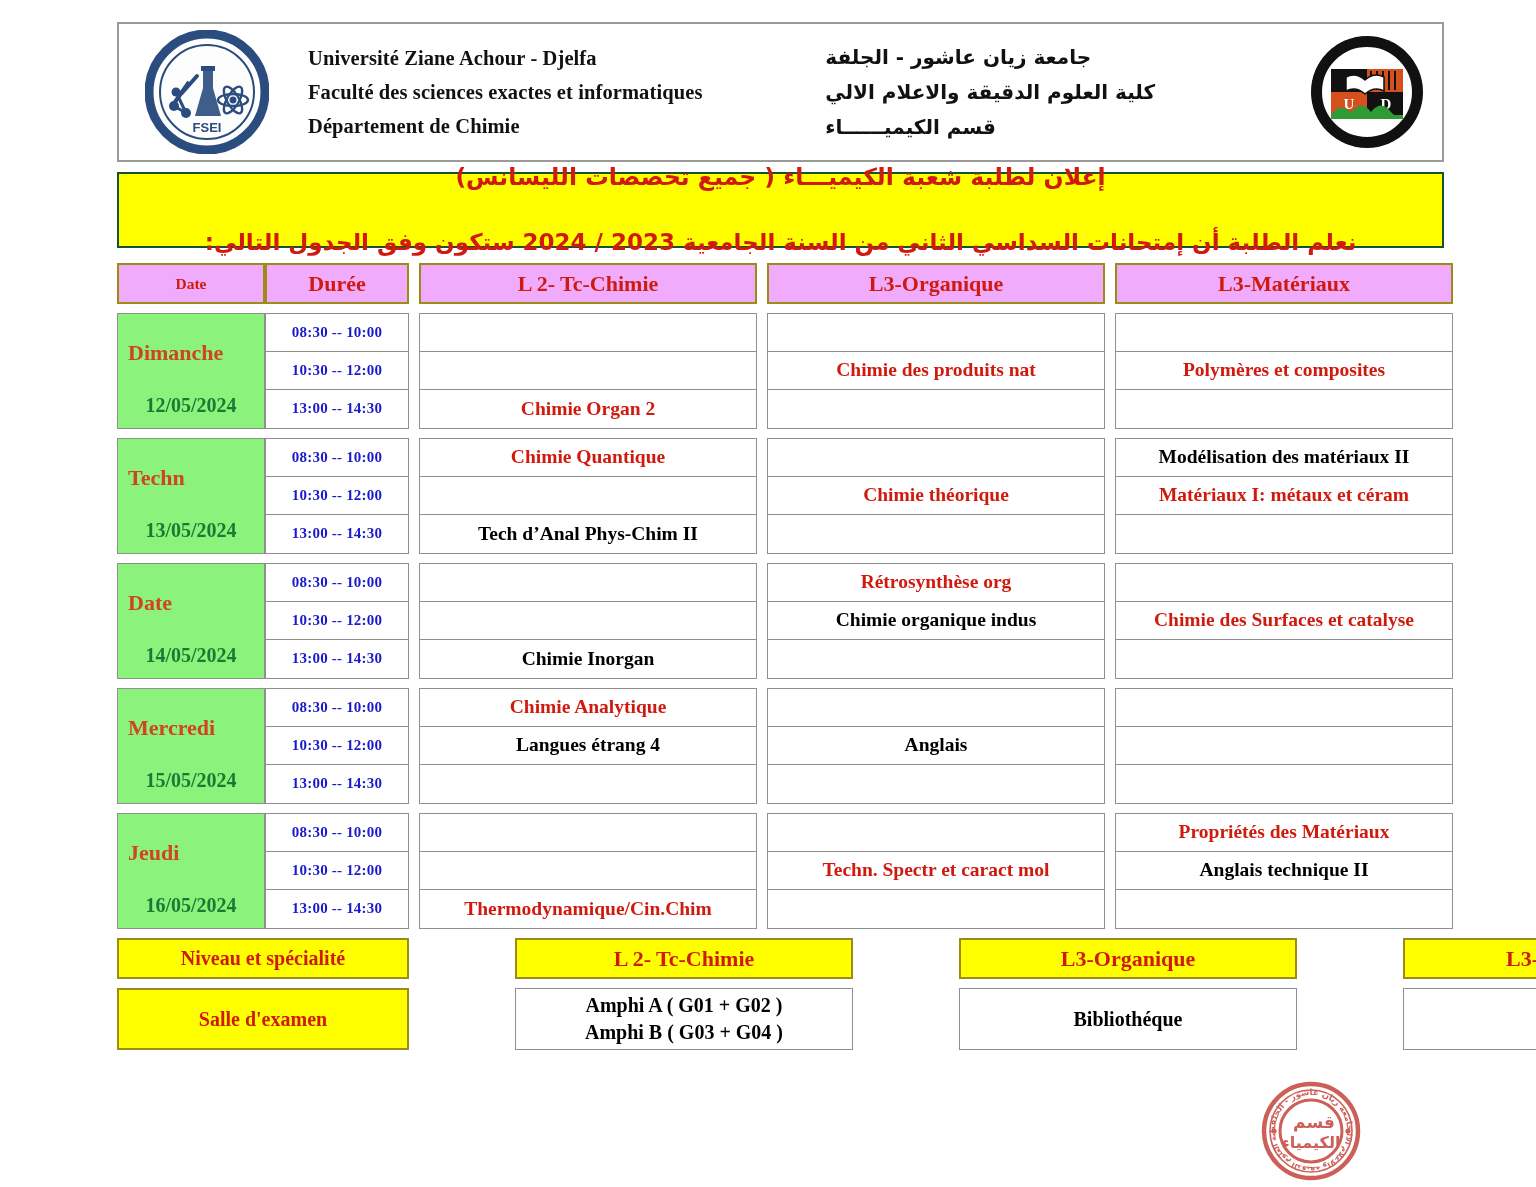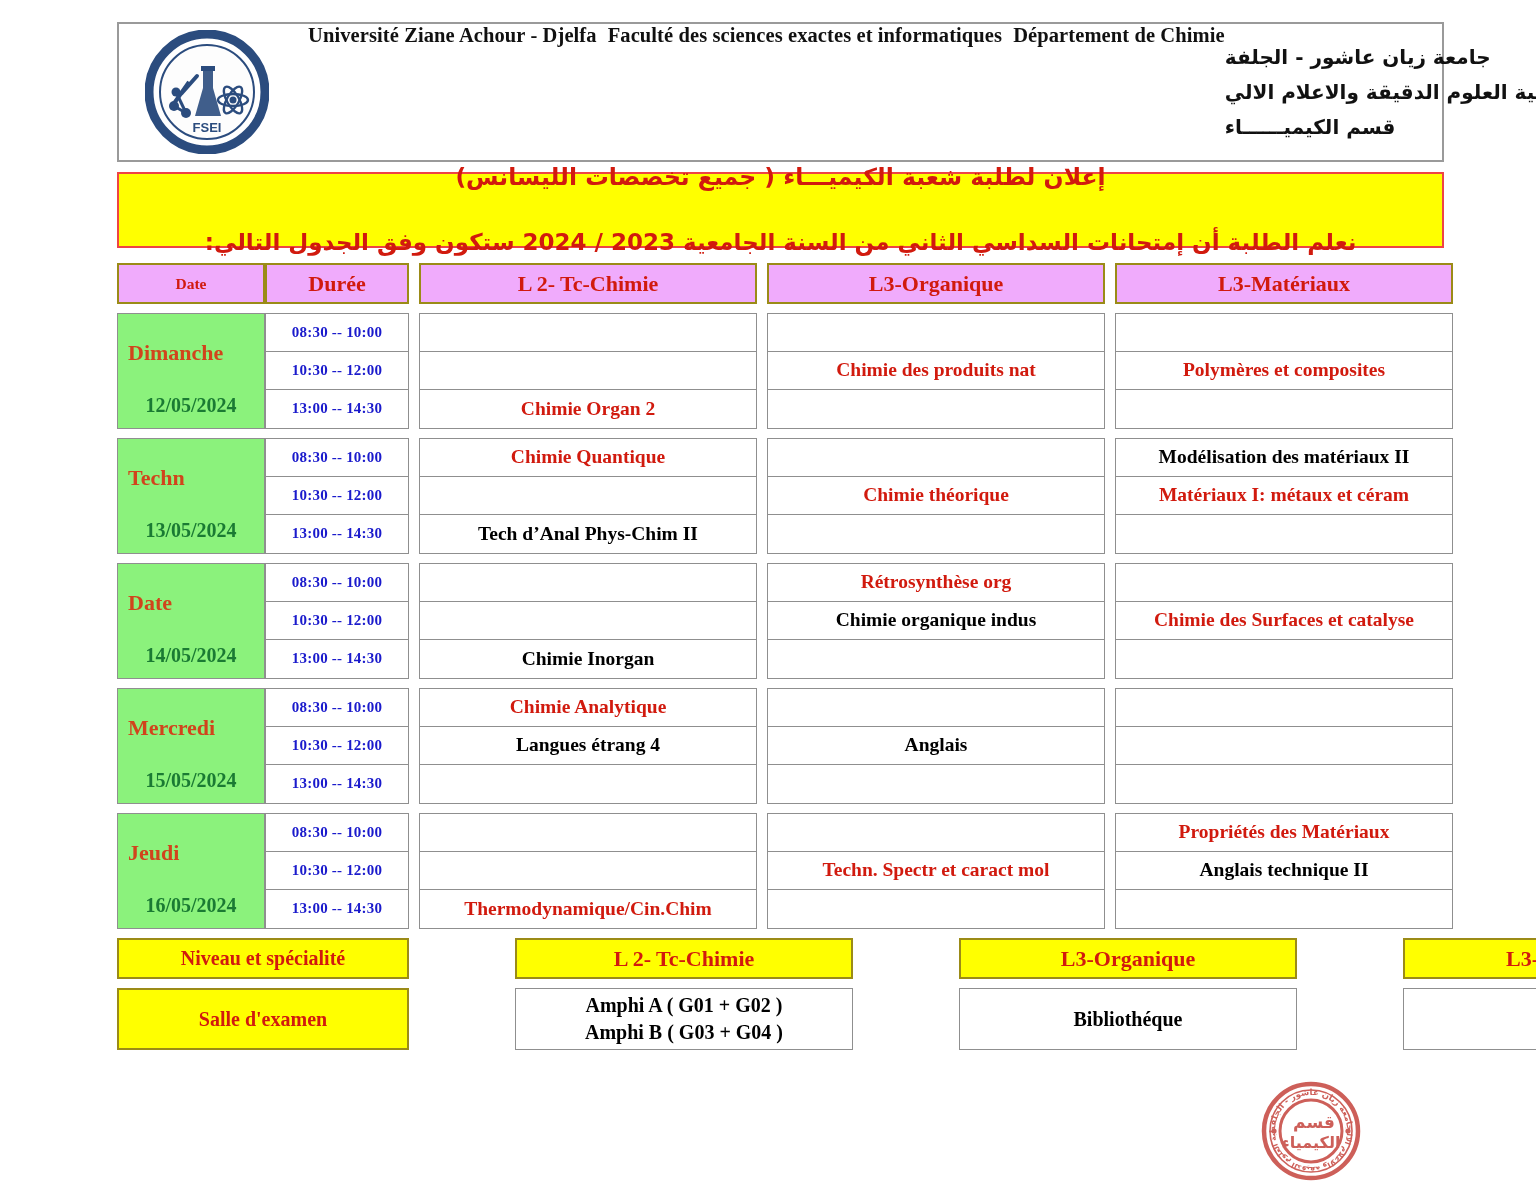--- a/index.html
+++ b/index.html
@@ -39,21 +39,21 @@
   .logo-cell {
     width: 175px;
     display: flex;
     align-items: center;
     justify-content: center;
     flex: 0 0 auto;
   }
   .fr-cell {
     flex: 1 1 auto;
     display: flex;
-    flex-direction: row;
+    flex-direction: column;
     justify-content: center;
     padding-left: 14px;
     gap: 11px;
   }
   .ar-cell {
     flex: 1 1 auto;
     display: flex;
     flex-direction: column;
     justify-content: center;
     align-items: flex-end;
@@ -88,21 +88,21 @@
   .ud-seal   { width: 118px; height: 118px; display:block; }
 
   
   .banner {
     position: absolute;
     left: 117px;
     top: 172px;
     width: 1327px;
     height: 76px;
     background: #FFFF00;
-    border: 2px solid #ef4444;
+    border: 2px solid #14532d;
     box-sizing: border-box;
     display: flex;
     flex-direction: column;
     align-items: center;
     justify-content: center;
     direction: rtl;
     padding: 0 10px;
   }
   .banner-line {
     color: #D11A0E;

